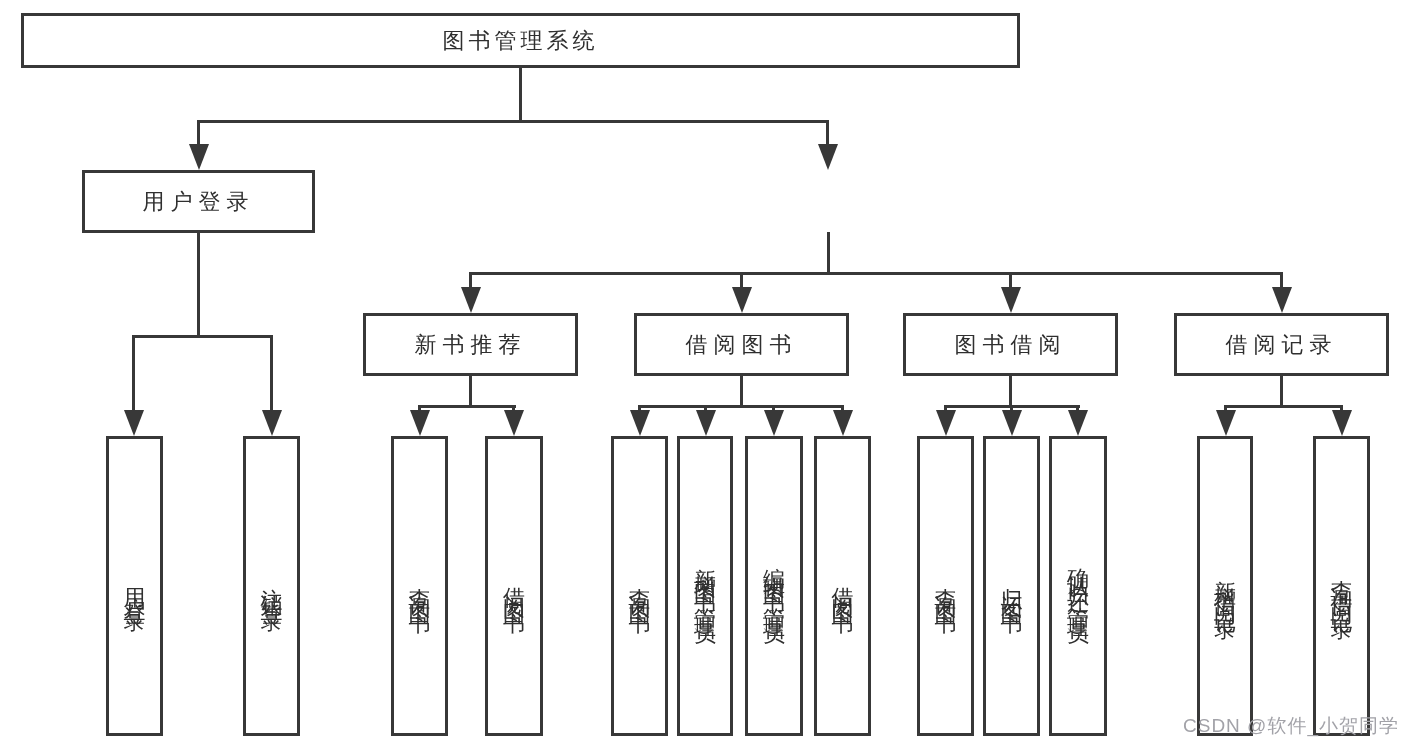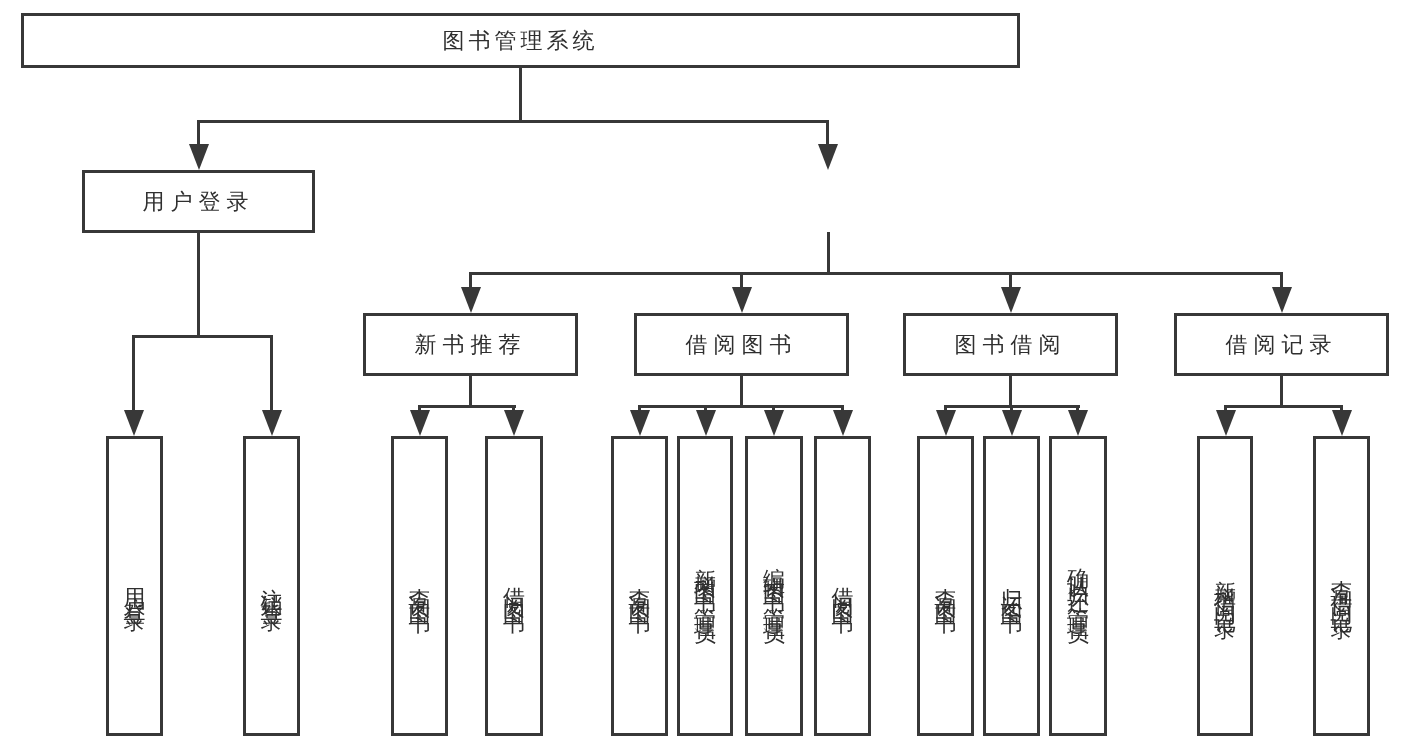--- a/index.html
+++ b/index.html
@@ -150,14 +150,15 @@
   <div class="hl" style="left:944px;top:405px;width:136px"></div>
   <div class="arrow" style="left:944px;top:405px;height:5px"></div>
   <div class="arrow" style="left:1010px;top:405px;height:5px"></div>
   <div class="arrow" style="left:1076px;top:405px;height:5px"></div>
 
   <div class="vl" style="left:1280px;top:376px;height:31px"></div>
   <div class="hl" style="left:1224px;top:405px;width:119px"></div>
   <div class="arrow" style="left:1224px;top:405px;height:5px"></div>
   <div class="arrow" style="left:1340px;top:405px;height:5px"></div>
 
+  <div class="watermark">CSDN @软件_小贺同学</div>
 
 </div>
 
 </body></html>

